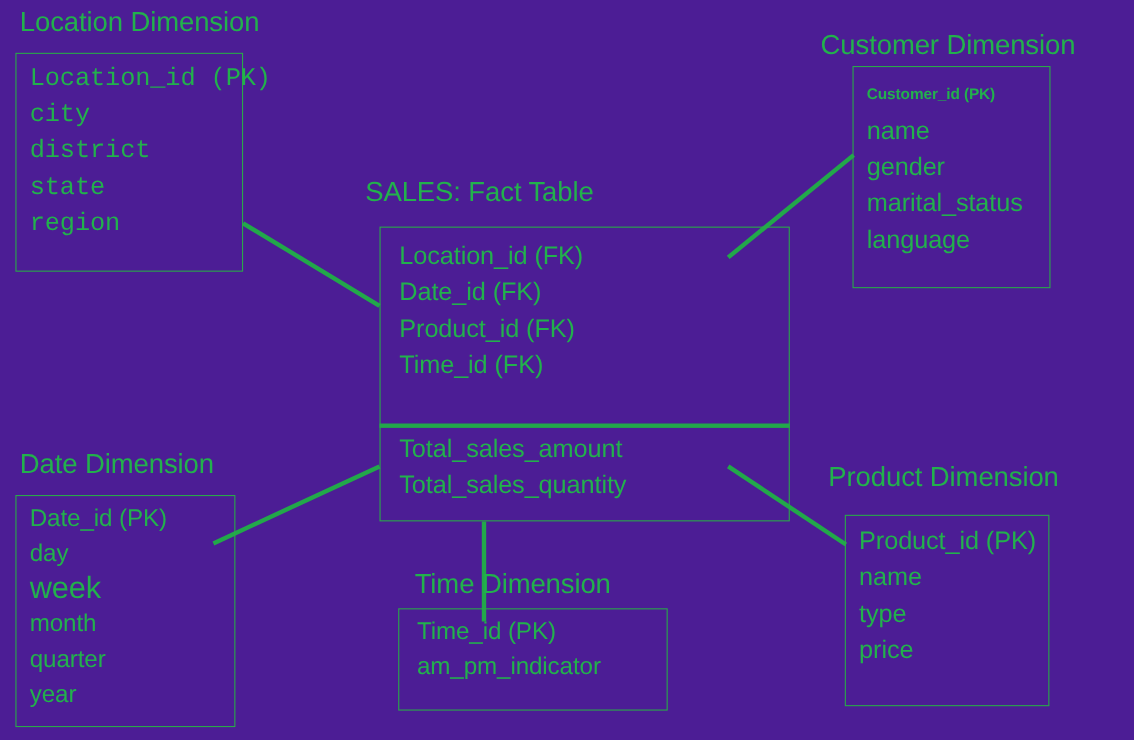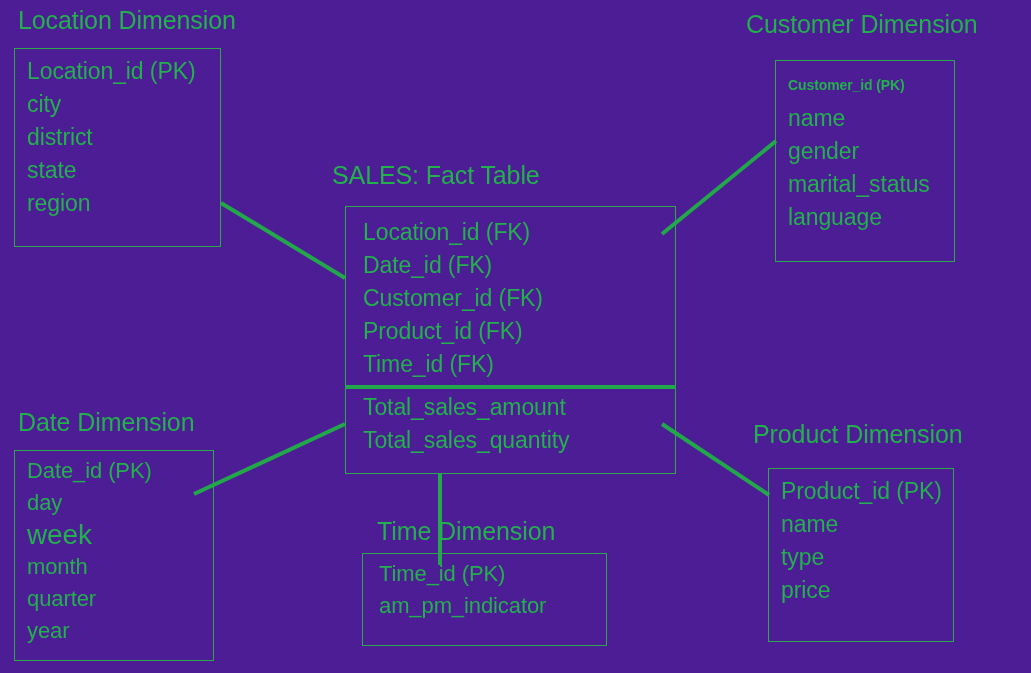--- a/index.html
+++ b/index.html
@@ -83,51 +83,50 @@
   <svg id="wires" viewBox="0 0 1031 673" xmlns="http://www.w3.org/2000/svg">
     <line x1="221" y1="203" x2="345" y2="278" stroke="#22a84a" stroke-width="4" stroke-linecap="butt"></line>
     <line x1="662" y1="234" x2="776" y2="141" stroke="#22a84a" stroke-width="4" stroke-linecap="butt"></line>
     <line x1="194" y1="494" x2="345" y2="424" stroke="#22a84a" stroke-width="4" stroke-linecap="butt"></line>
     <line x1="662" y1="424" x2="769" y2="495" stroke="#22a84a" stroke-width="4" stroke-linecap="butt"></line>
     <line x1="440" y1="474" x2="440" y2="565" stroke="#22a84a" stroke-width="4" stroke-linecap="butt"></line>
   </svg>
 
   <div class="entity">
     <div class="entity-title" style="left:18px; top:6px;">Location Dimension</div>
-    <div class="entity-box" style="left:14px; top:48px; width:207px; height:199px;">
+    <div class="entity-box" style="left:14px; top:48px; width:207px; height:199px;font-family:Liberation Mono, monospace;">
       <div class="field-list">
         <div class="field">Location_id (PK)</div>
         <div class="field">city</div>
         <div class="field">district</div>
         <div class="field">state</div>
         <div class="field">region</div>
       </div>
     </div>
   </div>
 
   <div class="entity">
-    <div class="entity-title" style="left:746px; top:10px;">Customer Dimension</div>
+    <div class="entity-title" style="left:746px; top:27px;">Customer Dimension</div>
     <div class="entity-box" style="left:775px; top:60px; width:180px; height:202px;">
       <div class="field-list" style="padding-top:8px;">
         <div class="field pk-bold">Customer_id (PK)</div>
         <div class="field">name</div>
         <div class="field">gender</div>
         <div class="field">marital_status</div>
         <div class="field">language</div>
       </div>
     </div>
   </div>
 
   <div class="entity">
     <div class="entity-title" style="left:332px; top:161px;">SALES: Fact Table</div>
-    <div class="entity-box" style="left:345px; top:206px; width:331px; height:268px;">
+    <div class="entity-box" style="left:345px; top:206px; width:373px; height:268px;">
       <div class="field-list" style="padding-top:9px; padding-left:17px;">
         <div class="field">Location_id (FK)</div>
         <div class="field">Date_id (FK)</div>
-        <div class="field">Customer_id (FK)</div>
         <div class="field">Product_id (FK)</div>
         <div class="field">Time_id (FK)</div>
       </div>
       <div class="fact-divider" style="top:178px;"></div>
       <div class="measures" style="top:184px; padding-left:17px;">
         <div class="field">Total_sales_amount</div>
         <div class="field">Total_sales_quantity</div>
       </div>
     </div>
   </div>

